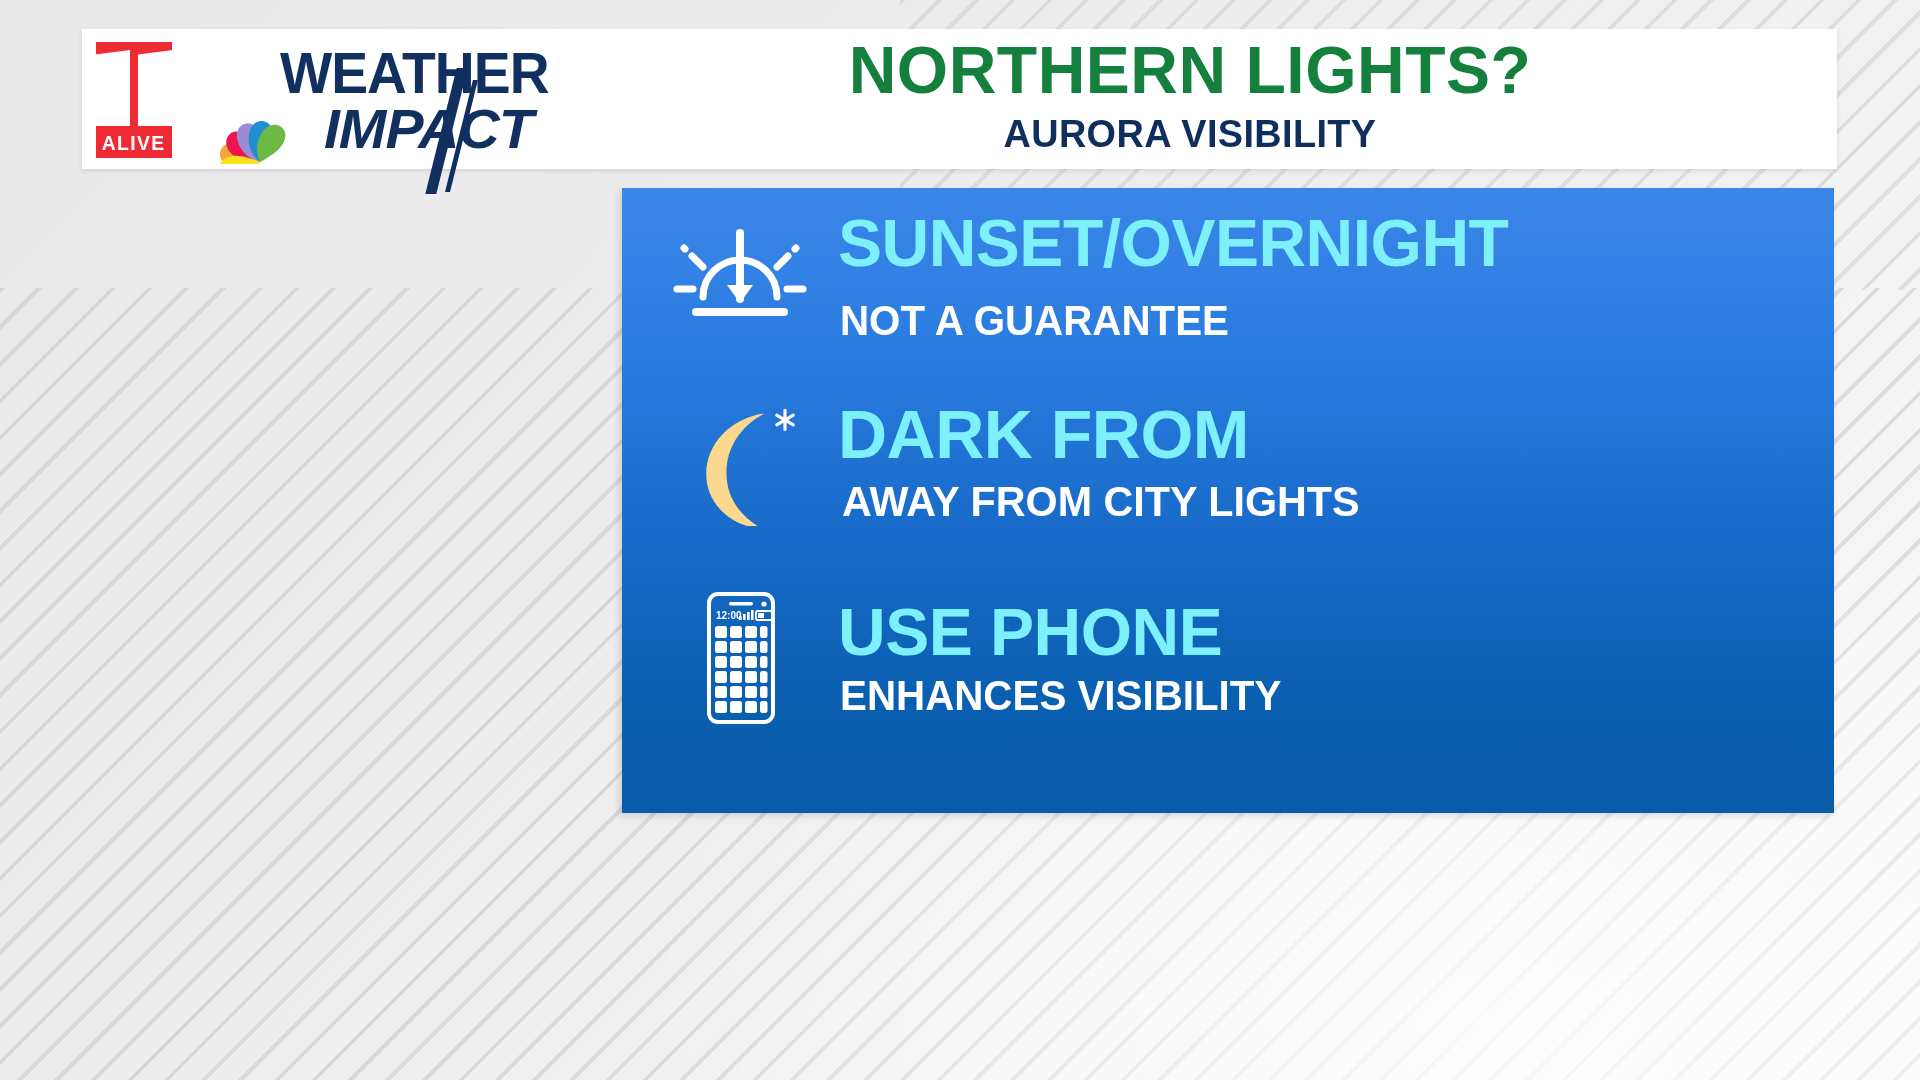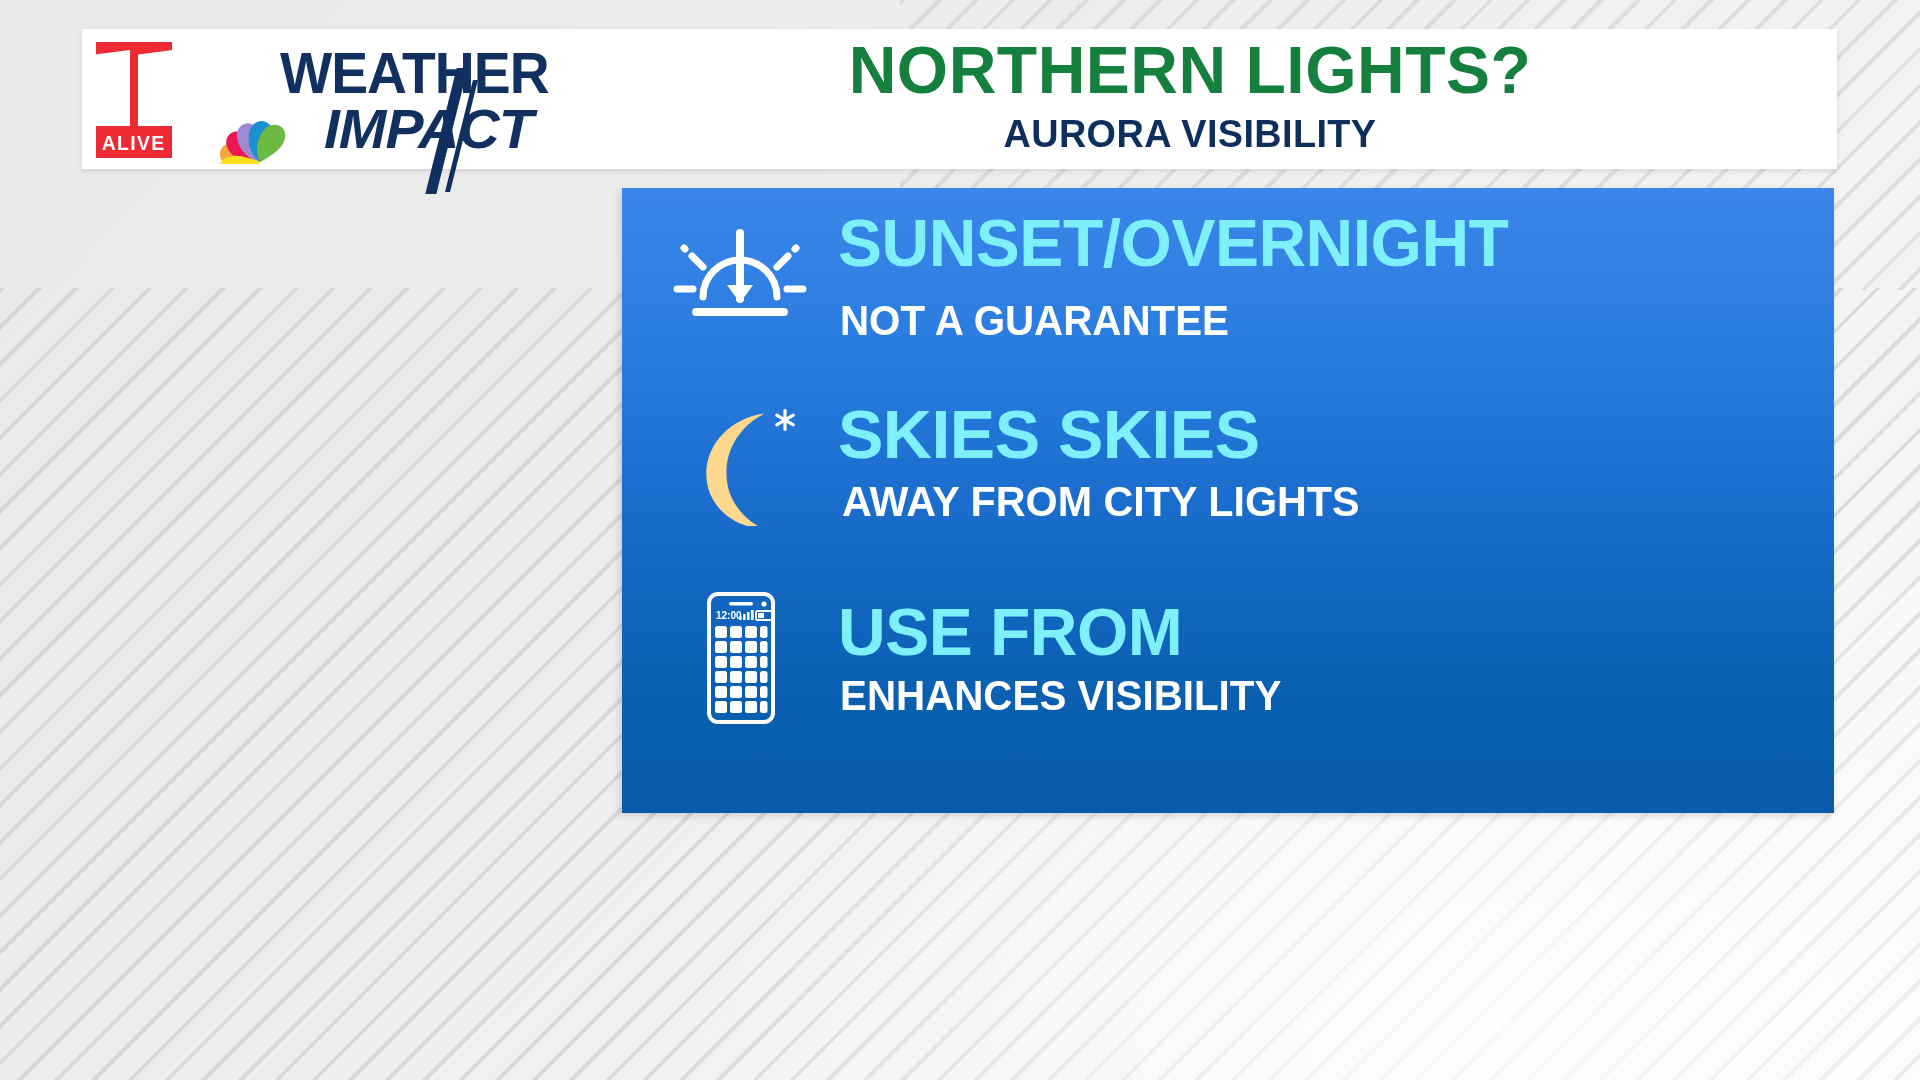--- a/index.html
+++ b/index.html
@@ -355,21 +355,21 @@
         <svg class="icon-svg" width="150" height="130" viewBox="0 0 150 130">
           <path d="M92,18 C62,22 40,45 40,72 C40,98 61,119 90,121 C70,110 58,93 58,71 C58,48 71,29 92,18 Z" fill="#fbd88e" transform="translate(-8,-5) scale(1.12) translate(4,2)"></path>
           <g fill="#ffffff" transform="translate(120,24)">
             <rect x="-1.6" y="-11" width="3.2" height="22" rx="1.4"></rect>
             <rect x="-1.6" y="-11" width="3.2" height="22" rx="1.4" transform="rotate(60)"></rect>
             <rect x="-1.6" y="-11" width="3.2" height="22" rx="1.4" transform="rotate(120)"></rect>
           </g>
         </svg>
       </div>
       <div class="row-text">
-        <div class="row-title">SKIES SKIES</div>
+        <div class="row-title">DARK FROM</div>
         <div class="row-sub">AWAY FROM CITY LIGHTS</div>
       </div>
     </div>
 
     <div class="row" id="row-phone">
       <div class="row-icon">
         <svg class="icon-svg" width="150" height="140" viewBox="0 0 150 140">
 
           <rect x="44" y="6" width="64" height="128" rx="9" ry="9" fill="none" stroke="#ffffff" stroke-width="4"></rect>
 
@@ -418,19 +418,19 @@
             <rect x="95" y="98" width="7.5" height="12" rx="2.5"></rect>
 
             <rect x="50" y="113" width="12" height="12" rx="2.5"></rect>
             <rect x="65" y="113" width="12" height="12" rx="2.5"></rect>
             <rect x="80" y="113" width="12" height="12" rx="2.5"></rect>
             <rect x="95" y="113" width="7.5" height="12" rx="2.5"></rect>
           </g>
         </svg>
       </div>
       <div class="row-text">
-        <div class="row-title">USE FROM</div>
+        <div class="row-title">USE PHONE</div>
         <div class="row-sub">ENHANCES VISIBILITY</div>
       </div>
     </div>
 
   </div>
 </div>
 
 </body></html>

